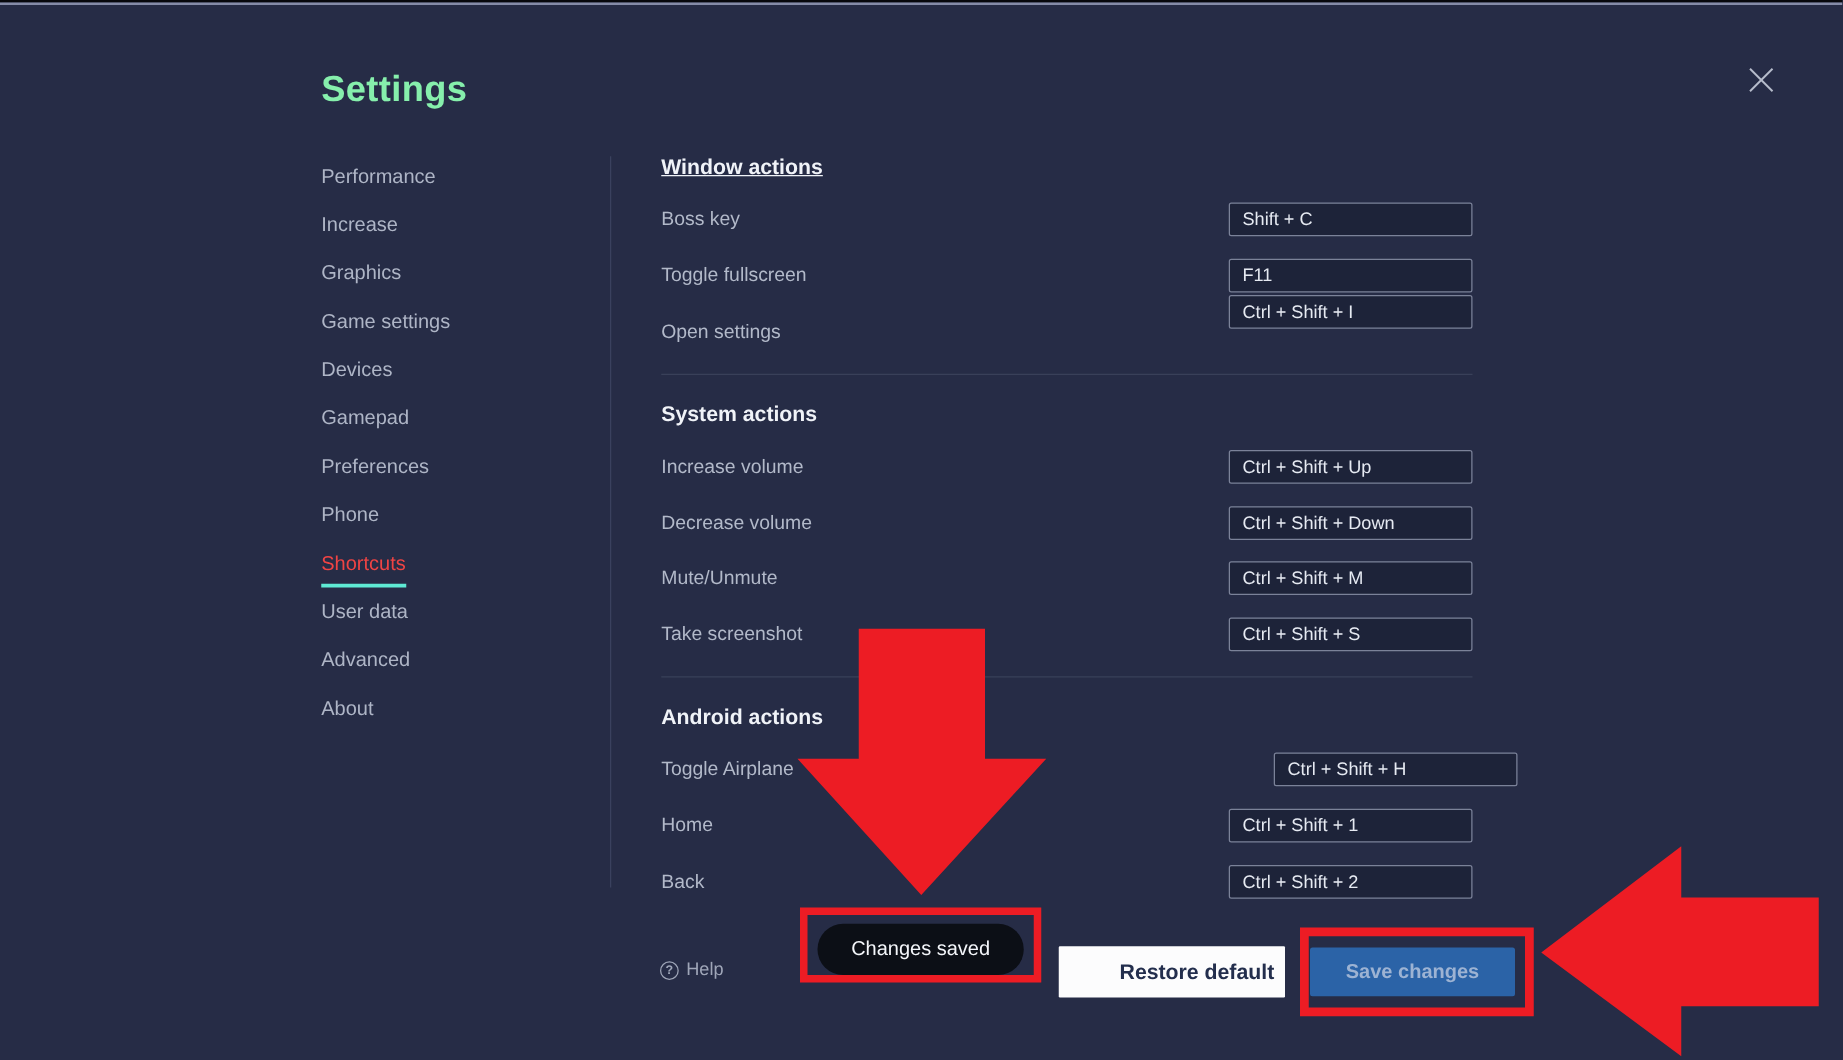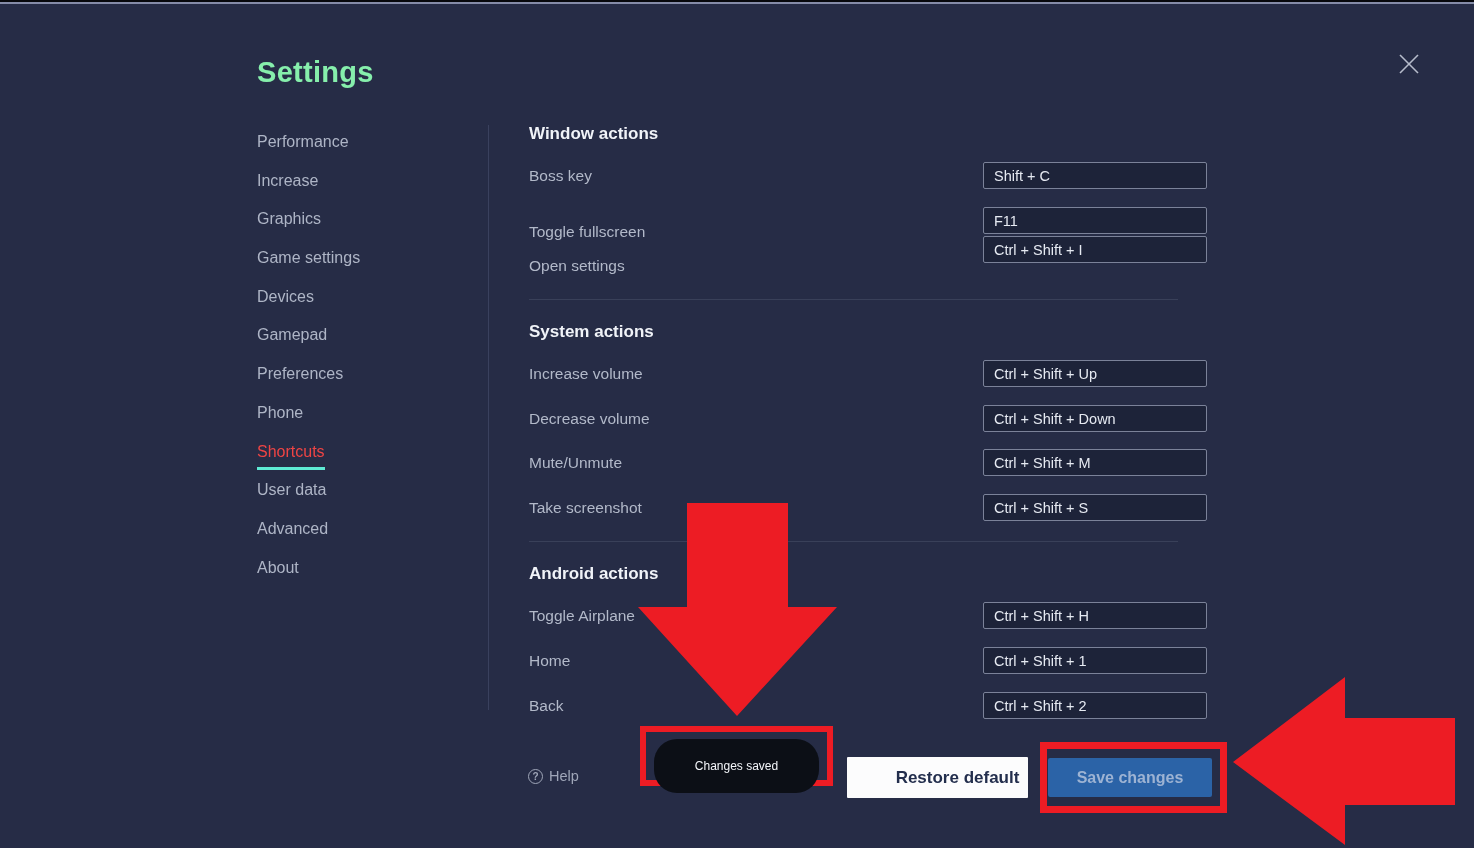--- a/index.html
+++ b/index.html
@@ -43,21 +43,21 @@
   
   .section-header {
     position:absolute; left:529px;
     font-size:17px; font-weight:600; color:#f0f3f8;
   }
   .row-label {
     position:absolute; left:529px; height:27px; line-height:27px;
     font-size:15.5px; color:#b2b9c9;text-align:center;
   }
   .shortcut-input {
-    position:absolute; left:983px; width:224px; height:27px;
+    position:absolute; left:983px; width:195px; height:27px;
     background:#1d2339; border:1px solid #7b8299; border-radius:2px;
     color:#e6eaf2; font-size:14.5px; padding:0 0 0 10px;
     font-family:"Liberation Sans", sans-serif; outline:none;
   }
   .h-divider {
     position:absolute; left:529px; width:649px; height:1px; background:#394059;
   }
 
   
   .help {
@@ -67,24 +67,24 @@
   .help-icon {
     width:15px; height:15px; border:1.4px solid #9fa6b8; border-radius:50%;
     display:flex; align-items:center; justify-content:center;
     font-size:10px; font-weight:700; color:#9fa6b8;
   }
   .toast-annotation {
     position:absolute; left:640px; top:726px; width:193px; height:60px;
     border:6px solid #ed1c24;
   }
   .toast {
-    position:absolute; left:8px; top:7px; width:165px; height:54px;
+    position:absolute; left:8px; top:7px; width:165px; height:41px;
     background:#0c0f16; border-radius:23px;
     display:flex; align-items:center; justify-content:center;
-    color:#f4f6fa; font-size:12px;
+    color:#f4f6fa; font-size:16px;
   }
   .restore-btn {
     position:absolute; left:847px; top:757px; width:181px; height:41px;
     background:#fcfcfd; border:none; border-radius:1px; cursor:pointer;
     color:#232e4d; font-size:17px; font-weight:700;
     font-family:"Liberation Sans", sans-serif;
     padding-left:40px;
   }
   .save-annotation {
     position:absolute; left:1040px; top:742px; width:187px; height:71px;
@@ -125,43 +125,43 @@
     <div class="side-item"><span>Gamepad</span></div>
     <div class="side-item"><span>Preferences</span></div>
     <div class="side-item"><span>Phone</span></div>
     <div class="side-item active"><span>Shortcuts</span></div>
     <div class="side-item"><span>User data</span></div>
     <div class="side-item"><span>Advanced</span></div>
     <div class="side-item"><span>About</span></div>
   </nav>
   <div class="v-divider"></div>
 
-  <div class="section-header" style="top:124px;">Window actions</div>
+  <div class="section-header" style="top:124px;text-decoration:underline;">Window actions</div>
   <div class="row-label" style="top:162px;">Boss key</div>
   <input class="shortcut-input" style="top: 162px;" value="Shift + C">
-  <div class="row-label" style="top:218px;">Toggle fullscreen</div>
+  <div class="row-label" style="top:207px;">Toggle fullscreen</div>
   <input class="shortcut-input" style="top: 207px;" value="F11">
   <div class="row-label" style="top:252px;">Open settings</div>
   <input class="shortcut-input" style="top: 236px;" value="Ctrl + Shift + I">
   <div class="h-divider" style="top:299px;"></div>
 
   <div class="section-header" style="top:322px;">System actions</div>
   <div class="row-label" style="top:360px;">Increase volume</div>
   <input class="shortcut-input" style="top: 360px;" value="Ctrl + Shift + Up">
   <div class="row-label" style="top:405px;">Decrease volume</div>
   <input class="shortcut-input" style="top: 405px;" value="Ctrl + Shift + Down">
   <div class="row-label" style="top:449px;">Mute/Unmute</div>
   <input class="shortcut-input" style="top: 449px;" value="Ctrl + Shift + M">
   <div class="row-label" style="top:494px;">Take screenshot</div>
   <input class="shortcut-input" style="top: 494px;" value="Ctrl + Shift + S">
   <div class="h-divider" style="top:541px;"></div>
 
   <div class="section-header" style="top:564px;">Android actions</div>
   <div class="row-label" style="top:602px;">Toggle Airplane</div>
-  <input class="shortcut-input" style="top: 602px;" value="Ctrl + Shift + H">
+  <input class="shortcut-input" style="top: 602px; margin-left: 36px;" value="Ctrl + Shift + H">
   <div class="row-label" style="top:647px;">Home</div>
   <input class="shortcut-input" style="top: 647px;" value="Ctrl + Shift + 1">
   <div class="row-label" style="top:692px;">Back</div>
   <input class="shortcut-input" style="top: 692px;" value="Ctrl + Shift + 2">
 
   <div class="help">
     <span class="help-icon">?</span>
     <span>Help</span>
   </div>
 

